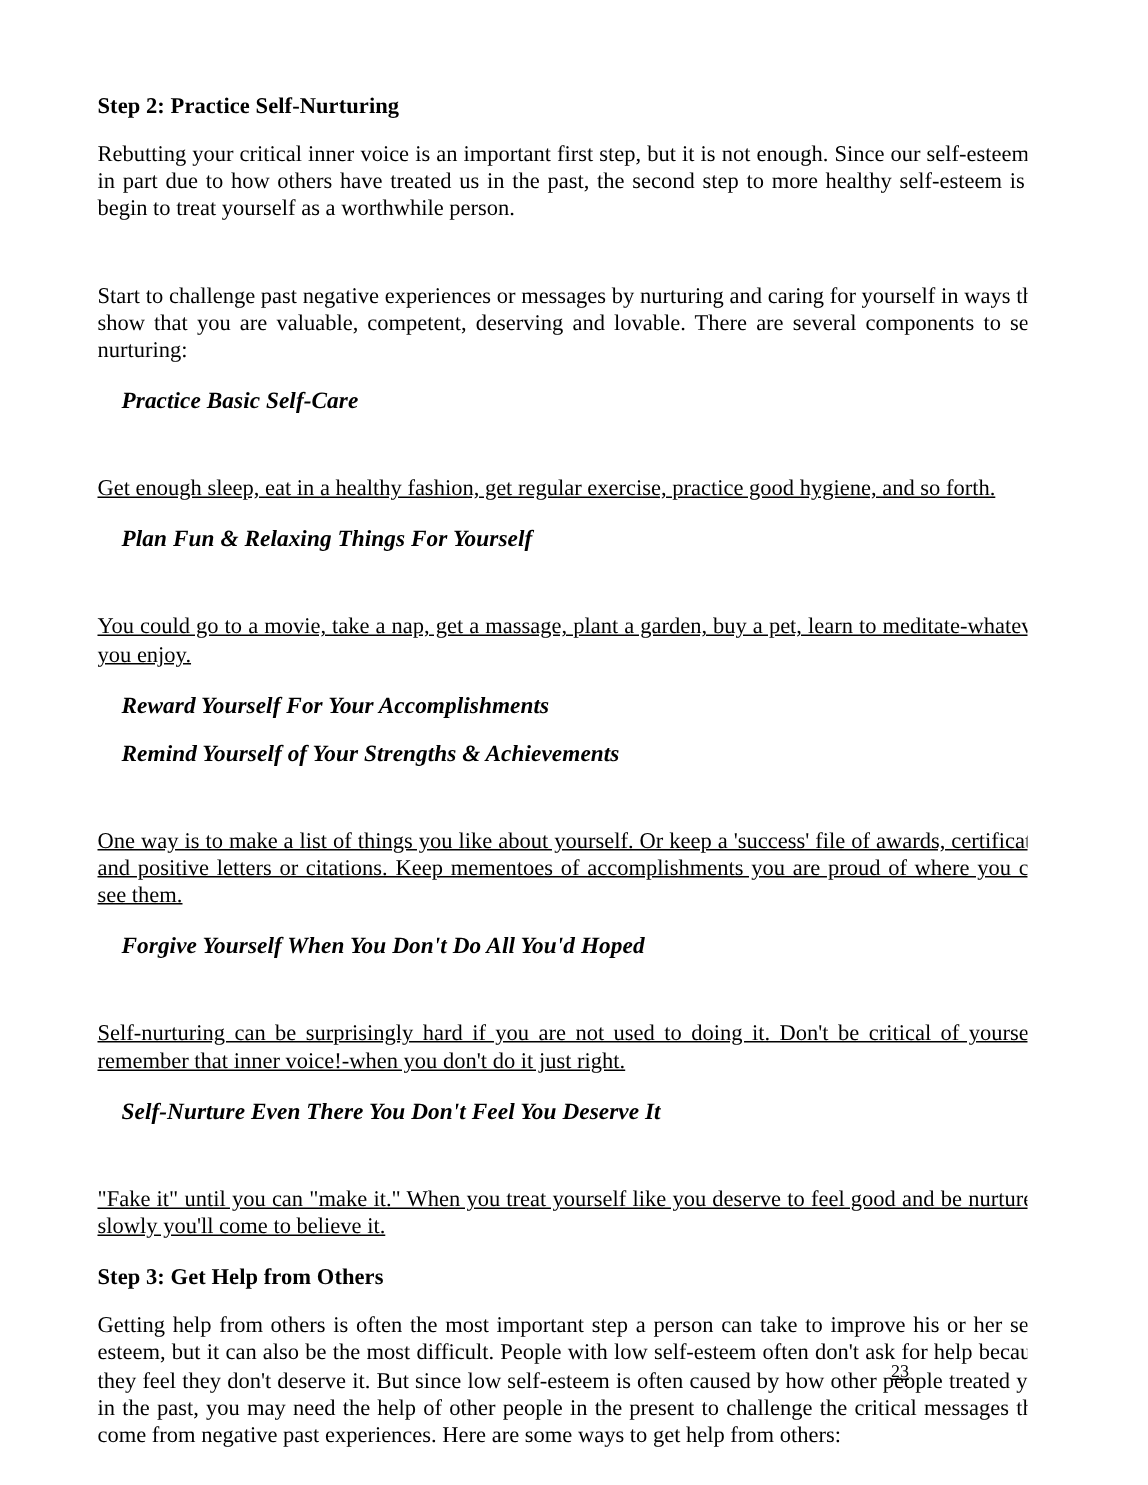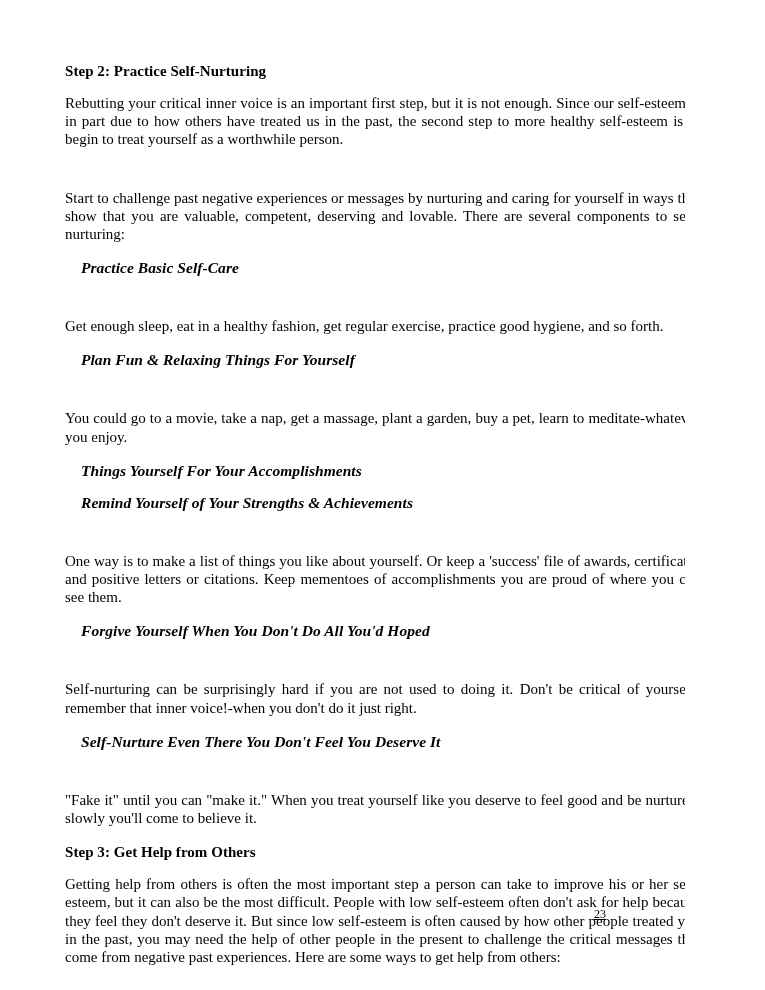--- a/index.html
+++ b/index.html
@@ -52,20 +52,21 @@
     text-justify: inter-word;
     -webkit-hyphens: none;
     hyphens: none;
   }
   p.body-text.last-of-block {
     margin-bottom: 16px;
     margin-top: 40px;
   }
   .indent {
     margin-left: 1px;
+    text-decoration: underline;
   }
   .page-number {
     position: absolute;
     right: 65px;
     top: 906px;
     font-size: 12px;
     line-height: 16px;
     text-align: center;
     width: 40px;
     text-decoration: underline;
@@ -89,21 +90,21 @@
     <p class="body-text last-of-block">Start to challenge past negative experiences or messages by nurturing and caring for yourself in ways that show that you are valuable, competent, deserving and lovable. There are several components to self-nurturing:</p>
 
     <h3 class="sub-heading">Practice Basic Self-Care</h3>
 
     <p class="body-text indent last-of-block">Get enough sleep, eat in a healthy fashion, get regular exercise, practice good hygiene, and so forth.</p>
 
     <h3 class="sub-heading">Plan Fun &amp; Relaxing Things For Yourself</h3>
 
     <p class="body-text indent last-of-block">You could go to a movie, take a nap, get a massage, plant a garden, buy a pet, learn to meditate-whatever you enjoy.</p>
 
-    <h3 class="sub-heading">Things Yourself For Your Accomplishments</h3>
+    <h3 class="sub-heading">Reward Yourself For Your Accomplishments</h3>
 
 
     <h3 class="sub-heading">Remind Yourself of Your Strengths &amp; Achievements</h3>
 
     <p class="body-text indent last-of-block">One way is to make a list of things you like about yourself. Or keep a 'success' file of awards, certificates and positive letters or citations. Keep mementoes of accomplishments you are proud of where you can see them.</p>
 
     <h3 class="sub-heading">Forgive Yourself When You Don't Do All You'd Hoped</h3>
 
     <p class="body-text indent last-of-block">Self-nurturing can be surprisingly hard if you are not used to doing it. Don't be critical of yourself-remember that inner voice!-when you don't do it just right.</p>
 

